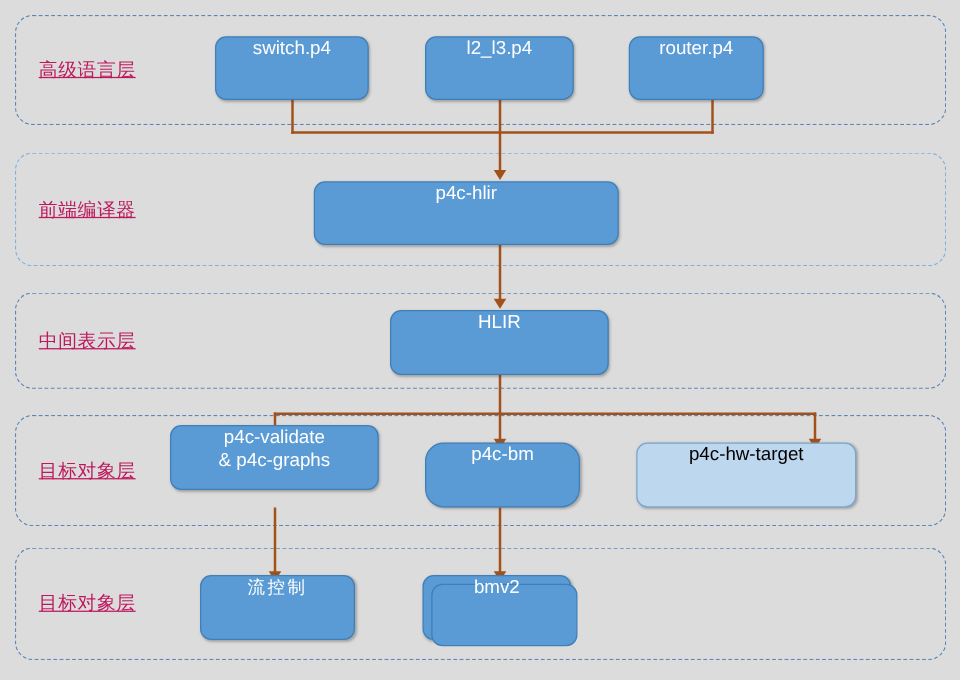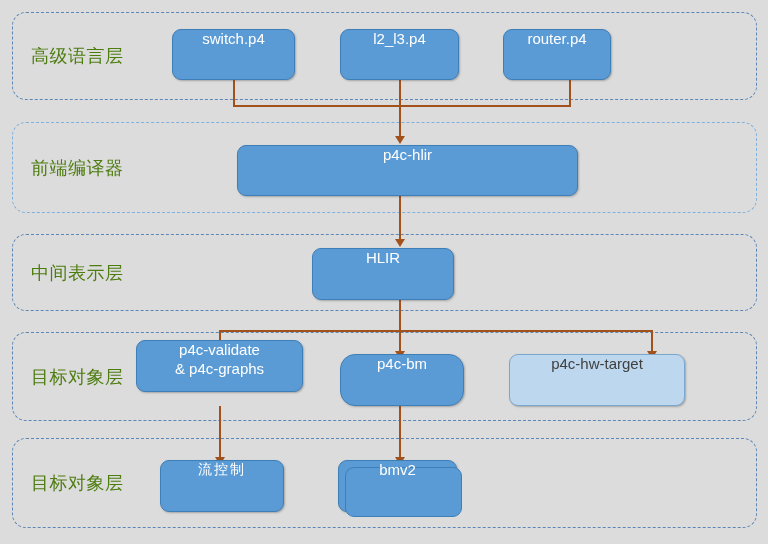--- a/index.html
+++ b/index.html
@@ -31,24 +31,25 @@
     background: transparent;
   }
   .layer-band.light {
     border-color: #7fb0de;
   }
   .layer-label {
     position: absolute;
     left: 18px;
     top: 50%;
     transform: translateY(-50%);
-    font-size: 18px;
-    color: #4d7c0f;
+    font-size: 15px;
+    color: #be185d;
     letter-spacing: 0.5px;
     white-space: nowrap;
+    text-decoration: underline;
   }
 
   
   .node {
     position: absolute;
     box-sizing: border-box;
     background: #5b9bd5;
     border: 1px solid #3f7fb8;
     border-radius: 9px;
     color: #ffffff;
@@ -57,21 +58,21 @@
     justify-content: center;
     text-align: center;
     font-size: 15px;
     line-height: 1.25;
     box-shadow: 1px 1px 2px rgba(60,60,60,0.35);
     z-index: 4;
   }
   .node.hw {
     background: #bdd7ee;
     border-color: #7ba7cf;
-    color: #404040;
+    color: #000000;
   }
   .node.cjk {
     font-size: 14px;
     letter-spacing: 2px;
   }
   .node .node-label {
     pointer-events: none;
     white-space: pre-line;
   }
 
@@ -168,25 +169,25 @@
   </div>
 
   <div class="node" style="left:340px; top:29px; width:119px; height:51px;">
     <span class="node-label">l2_l3.p4</span>
   </div>
 
   <div class="node" style="left:503px; top:29px; width:108px; height:51px;">
     <span class="node-label">router.p4</span>
   </div>
 
-  <div class="node" style="left:237px; top:145px; width:341px; height:51px;">
+  <div class="node" style="left:251px; top:145px; width:244px; height:51px;">
     <span class="node-label">p4c-hlir</span>
   </div>
 
-  <div class="node" style="left:312px; top:248px; width:142px; height:52px;">
+  <div class="node" style="left:312px; top:248px; width:175px; height:52px;">
     <span class="node-label">HLIR</span>
   </div>
 
   <div class="node" style="left:136px; top:340px; width:167px; height:52px;">
     <span class="node-label">p4c-validate
 &amp; p4c-graphs</span>
   </div>
 
   <div class="node" style="left:340px; top:354px; width:124px; height:52px;border-radius:15px;">
     <span class="node-label">p4c-bm</span>

